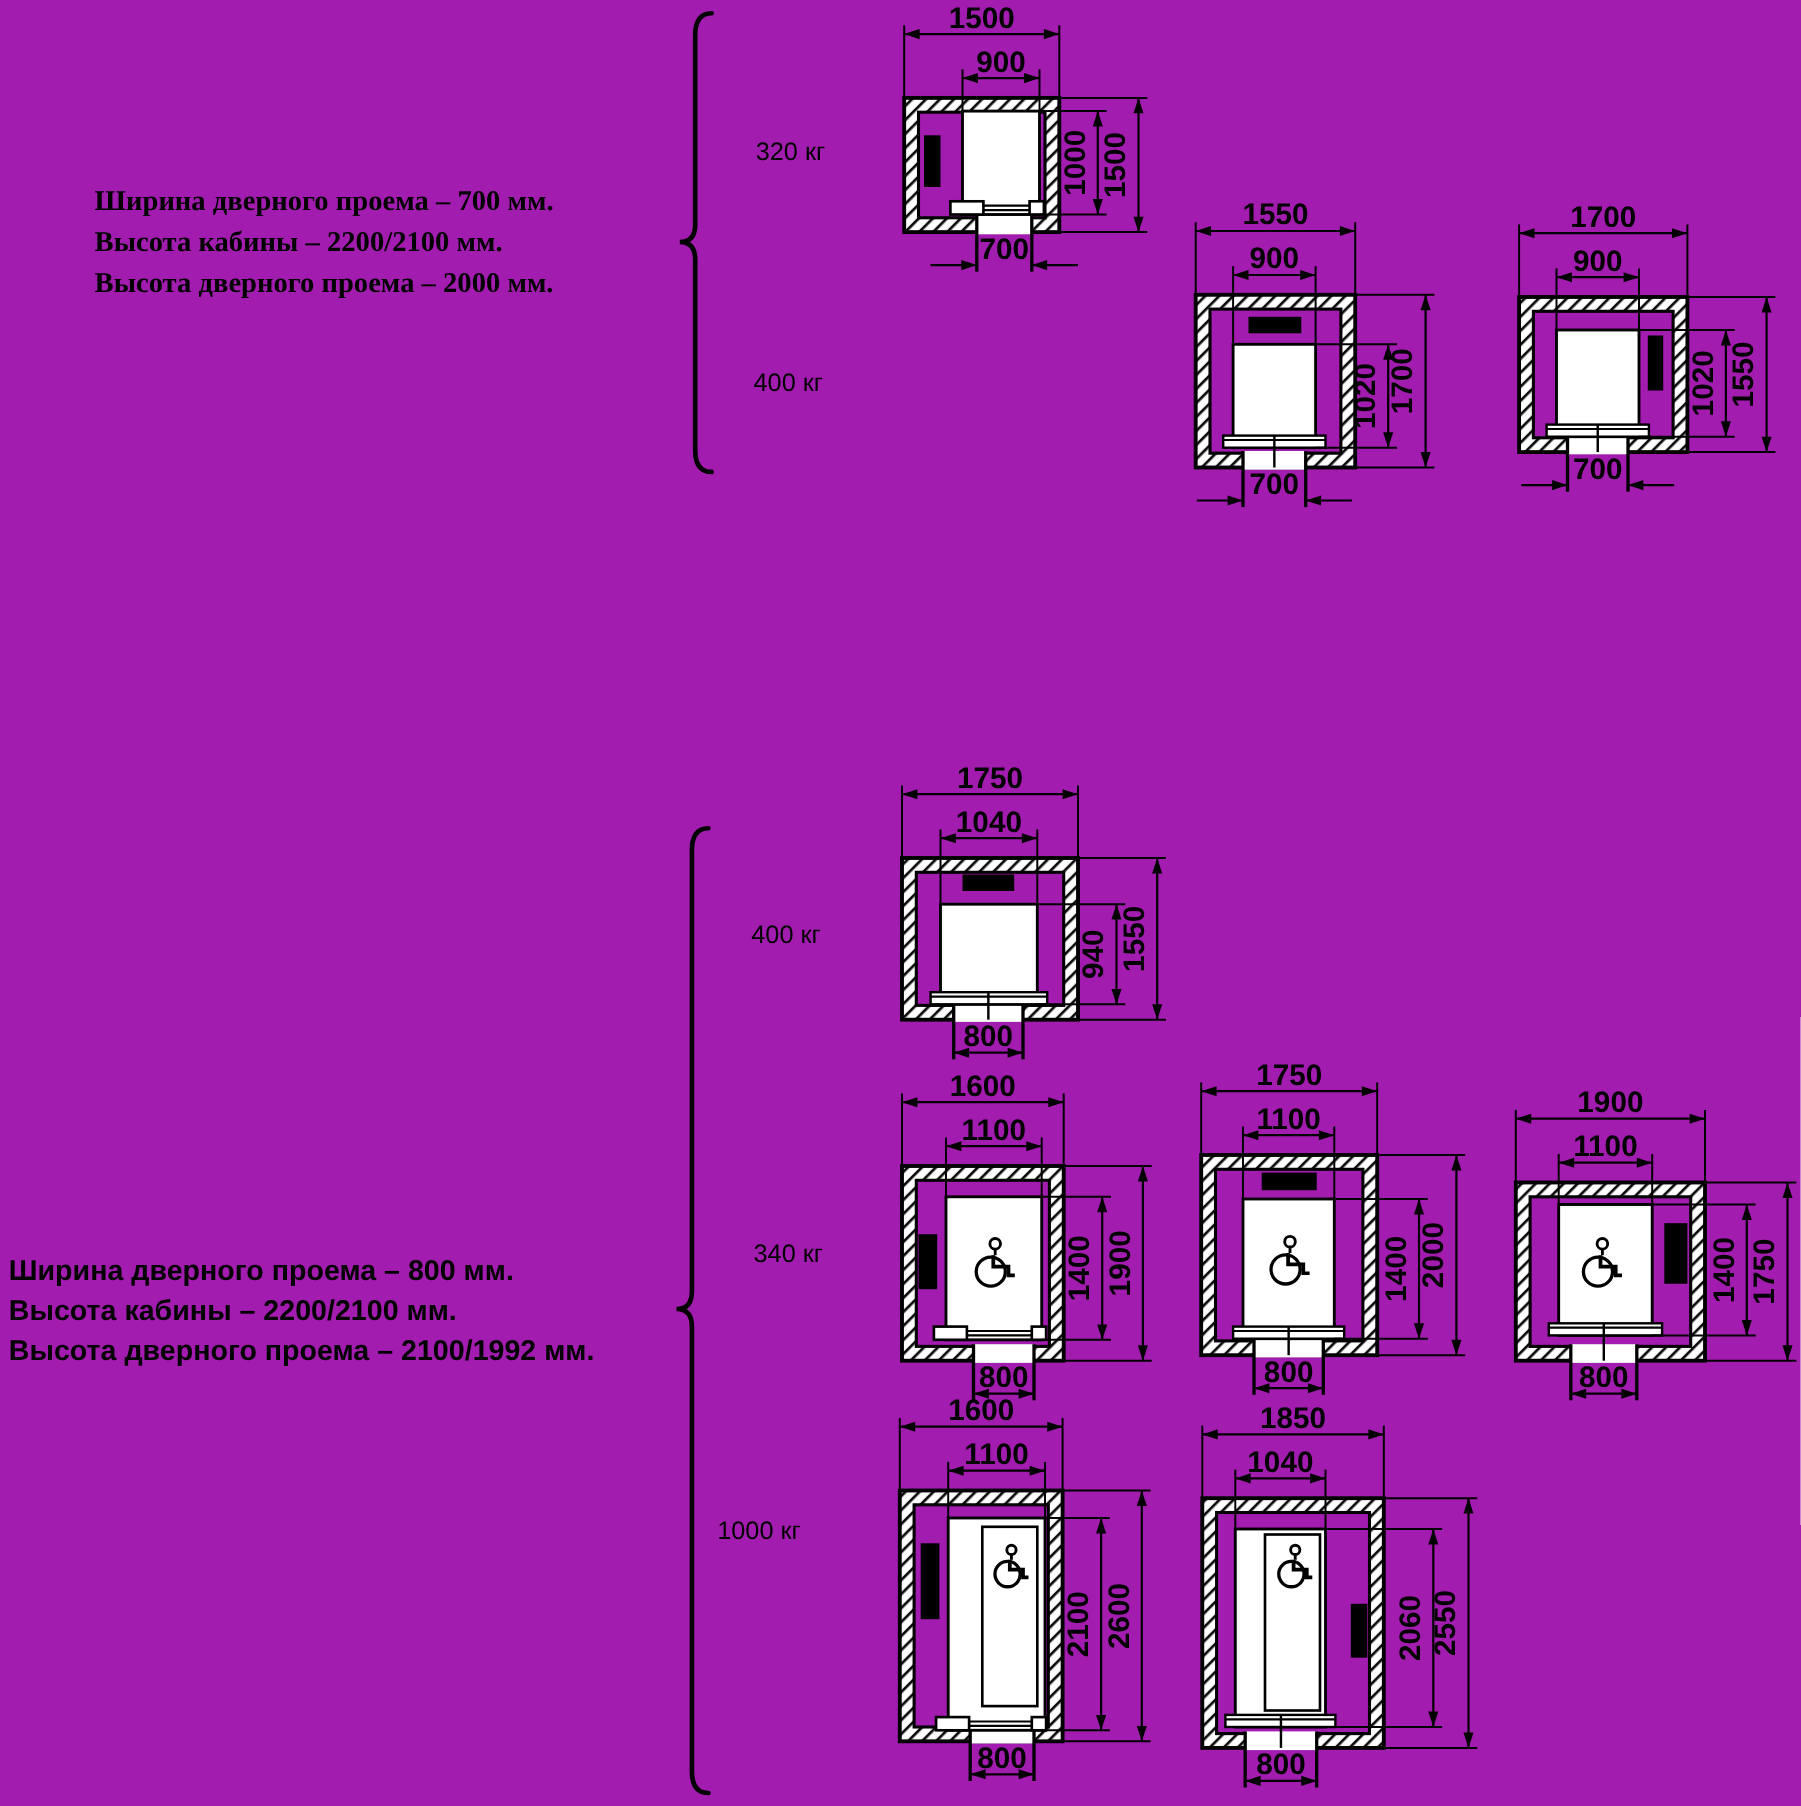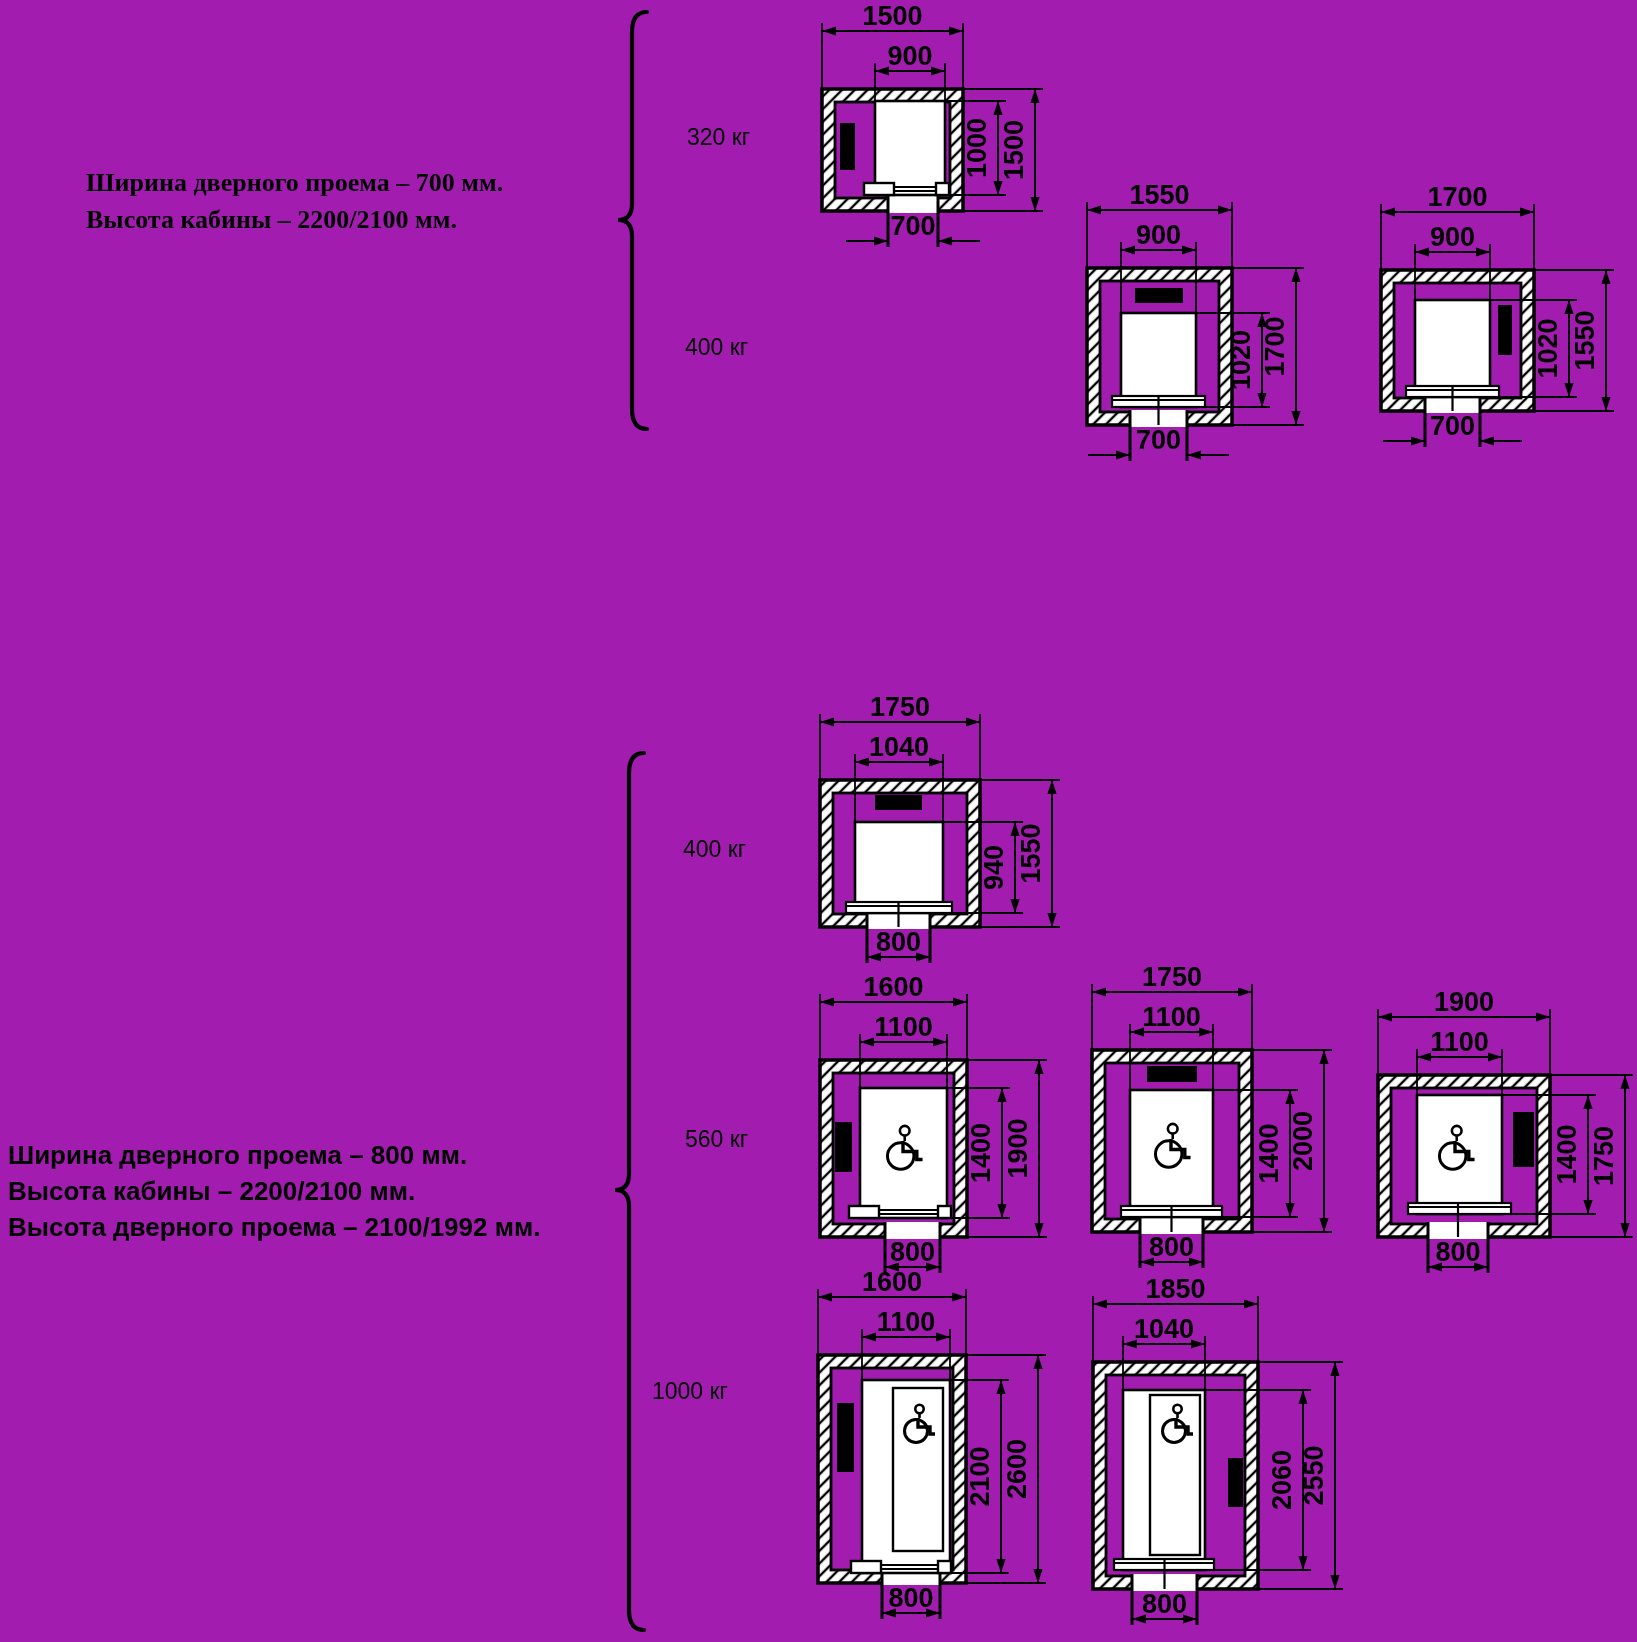--- a/index.html
+++ b/index.html
@@ -454,27 +454,28 @@
           <text text-anchor="middle" x="1164.5" y="1613">800</text>
         </g>
         <path d="M 647,12 Q 632,12 632,32 L 632,204 Q 632,220 618,220 Q 632,220 632,236 L 632,409 Q 632,429 647,429" fill="none" stroke="#000000" stroke-width="4.2" stroke-linecap="round"></path>
         <path d="M 644,753 Q 629,753 629,773 L 629,1174 Q 629,1190 615,1190 Q 629,1190 629,1206 L 629,1610 Q 629,1630 644,1630" fill="none" stroke="#000000" stroke-width="4.2" stroke-linecap="round"></path>
       </g>
   </svg>
 
   <div class="note-block" style="left: 86px; top: 164px; font-family: Liberation Serif, serif;">
     <div>Ширина дверного проема – 700 мм.</div>
     <div>Высота кабины – 2200/2100 мм.</div>
+    <div>Высота дверного проема – 2000 мм.</div>
   </div>
 
   <div class="note-block bottom" style="left: 8px; top: 1137px;">
     <div>Ширина дверного проема – 800 мм.</div>
     <div>Высота кабины – 2200/2100 мм.</div>
     <div>Высота дверного проема – 2100/1992 мм.</div>
   </div>
 
   <div class="capacity" style="left: 687px; top: 124px;">320 кг</div>
   <div class="capacity" style="left: 685px; top: 334px;">400 кг</div>
   <div class="capacity" style="left: 683px; top: 836px;">400 кг</div>
-  <div class="capacity" style="left: 685px; top: 1126px;">560 кг</div>
+  <div class="capacity" style="left: 685px; top: 1126px;">340 кг</div>
   <div class="capacity" style="left: 652px; top: 1378px;">1000 кг</div>
 
 </div>
 
 </body></html>

